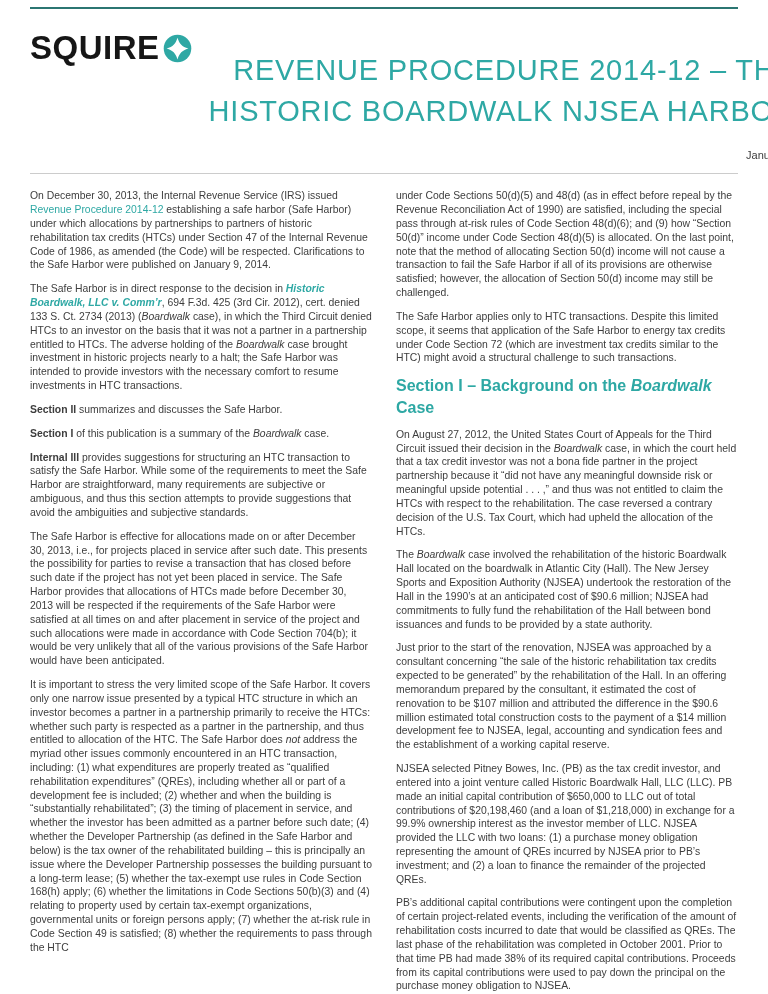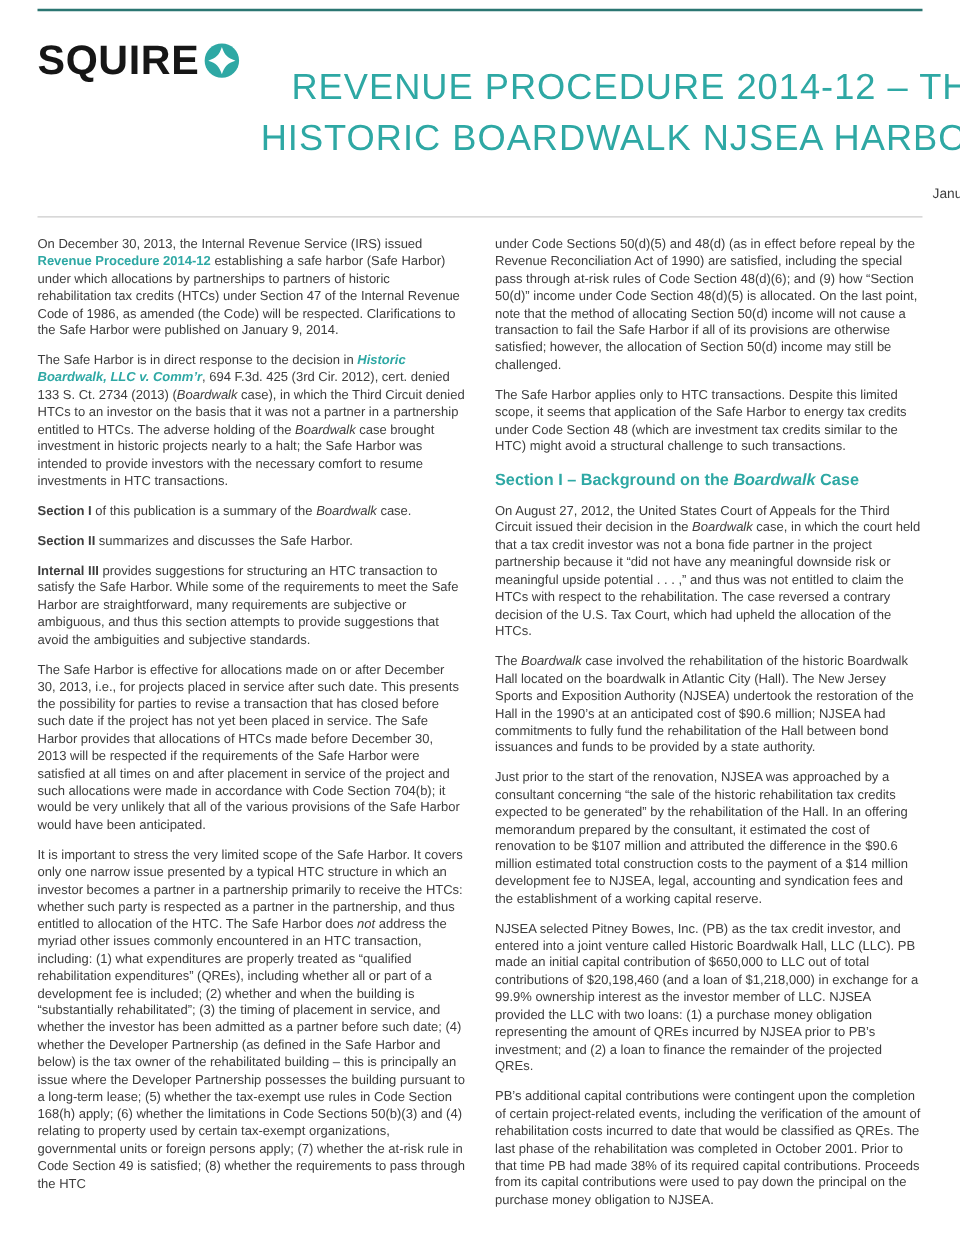--- a/index.html
+++ b/index.html
@@ -32,24 +32,24 @@
     font-size: 29px;
     line-height: 1.42;
     letter-spacing: 0.8px;
   }
   h1 span { display: block; white-space: nowrap; }
   .date { font-size: 11px; color: #3d3d3d; margin-top: 4px; }
   .divider { border: none; border-top: 1px solid var(--rule); margin: 12px 0 15px 0; }
   .columns { display: flex; gap: 24px; }
   .col { flex: 1 1 0; min-width: 0; font-size: 10.4px; line-height: 1.33; color: var(--text); }
   .col p { margin: 0 0 10px 0; }
-  .col h2 { margin: 5px 0 10px 0; font-size: 13px; font-weight: 700; color: var(--accent); }
+  .col h2 { margin: 5px 0 10px 0; font-size: 16px; font-weight: 700; color: var(--accent); }
   .s-bold { font-weight: 700; }
   .s-italic { font-style: italic; text-align: right; }
-  .s-teal-bold { color: var(--accent); font-weight: 700; }
+  .s-teal-bold { color: var(--accent); font-weight: 400; }
   .s-teal-bold-italic { color: var(--accent); font-weight: 700; font-style: italic; }
 </style>
 </head>
 <body>
 
 <div class="page">
   <div class="top-rule"></div>
 
   <header>
     <div class="brand">
@@ -70,29 +70,29 @@
       <div class="date">January 2014</div>
     </div>
   </header>
 
   <hr class="divider">
 
   <main class="columns">
     <section class="col">
         <p><span>On December 30, 2013, the Internal Revenue Service (IRS) issued </span><span class="s-teal-bold">Revenue Procedure 2014-12</span><span> establishing a safe harbor (Safe Harbor) under which allocations by partnerships to partners of historic rehabilitation tax credits (HTCs) under Section 47 of the Internal Revenue Code of 1986, as amended (the Code) will be respected. Clarifications to the Safe Harbor were published on January 9, 2014.</span></p>
         <p><span>The Safe Harbor is in direct response to the decision in </span><span class="s-teal-bold-italic">Historic Boardwalk, LLC v. Comm’r</span><span>, 694 F.3d. 425 (3rd Cir. 2012), cert. denied 133 S. Ct. 2734 (2013) (</span><span class="s-italic">Boardwalk</span><span> case), in which the Third Circuit denied HTCs to an investor on the basis that it was not a partner in a partnership entitled to HTCs. The adverse holding of the </span><span class="s-italic">Boardwalk</span><span> case brought investment in historic projects nearly to a halt; the Safe Harbor was intended to provide investors with the necessary comfort to resume investments in HTC transactions.</span></p>
+        <p><span class="s-bold">Section II</span><span> summarizes and discusses the Safe Harbor.</span></p>
         <p><span class="s-bold">Section I</span><span> of this publication is a summary of the </span><span class="s-italic">Boardwalk</span><span> case.</span></p>
-        <p><span class="s-bold">Section II</span><span> summarizes and discusses the Safe Harbor.</span></p>
         <p><span class="s-bold">Internal III</span><span> provides suggestions for structuring an HTC transaction to satisfy the Safe Harbor. While some of the requirements to meet the Safe Harbor are straightforward, many requirements are subjective or ambiguous, and thus this section attempts to provide suggestions that avoid the ambiguities and subjective standards.</span></p>
         <p><span>The Safe Harbor is effective for allocations made on or after December 30, 2013, i.e., for projects placed in service after such date. This presents the possibility for parties to revise a transaction that has closed before such date if the project has not yet been placed in service. The Safe Harbor provides that allocations of HTCs made before December 30, 2013 will be respected if the requirements of the Safe Harbor were satisfied at all times on and after placement in service of the project and such allocations were made in accordance with Code Section 704(b); it would be very unlikely that all of the various provisions of the Safe Harbor would have been anticipated.</span></p>
         <p><span>It is important to stress the very limited scope of the Safe Harbor. It covers only one narrow issue presented by a typical HTC structure in which an investor becomes a partner in a partnership primarily to receive the HTCs: whether such party is respected as a partner in the partnership, and thus entitled to allocation of the HTC. The Safe Harbor does </span><span class="s-italic">not</span><span> address the myriad other issues commonly encountered in an HTC transaction, including: (1) what expenditures are properly treated as “qualified rehabilitation expenditures” (QREs), including whether all or part of a development fee is included; (2) whether and when the building is “substantially rehabilitated”; (3) the timing of placement in service, and whether the investor has been admitted as a partner before such date; (4) whether the Developer Partnership (as defined in the Safe Harbor and below) is the tax owner of the rehabilitated building – this is principally an issue where the Developer Partnership possesses the building pursuant to a long-term lease; (5) whether the tax-exempt use rules in Code Section 168(h) apply; (6) whether the limitations in Code Sections 50(b)(3) and (4) relating to property used by certain tax-exempt organizations, governmental units or foreign persons apply; (7) whether the at-risk rule in Code Section 49 is satisfied; (8) whether the requirements to pass through the HTC</span></p>
       </section>
     <section class="col">
         <p><span>under Code Sections 50(d)(5) and 48(d) (as in effect before repeal by the Revenue Reconciliation Act of 1990) are satisfied, including the special pass through at-risk rules of Code Section 48(d)(6); and (9) how “Section 50(d)” income under Code Section 48(d)(5) is allocated. On the last point, note that the method of allocating Section 50(d) income will not cause a transaction to fail the Safe Harbor if all of its provisions are otherwise satisfied; however, the allocation of Section 50(d) income may still be challenged.</span></p>
-        <p><span>The Safe Harbor applies only to HTC transactions. Despite this limited scope, it seems that application of the Safe Harbor to energy tax credits under Code Section 48 (which are investment tax credits similar to the HTC) might avoid a structural challenge to such transactions.</span></p>
+        <p><span>The Safe Harbor applies only to HTC transactions. Despite this limited scope, it seems that application of the Safe Harbor to energy tax credits under Code Section 72 (which are investment tax credits similar to the HTC) might avoid a structural challenge to such transactions.</span></p>
         <h2><span>Section I – Background on the </span><span class="s-italic">Boardwalk</span><span> Case</span></h2>
         <p><span>On August 27, 2012, the United States Court of Appeals for the Third Circuit issued their decision in the </span><span class="s-italic">Boardwalk</span><span> case, in which the court held that a tax credit investor was not a bona fide partner in the project partnership because it “did not have any meaningful downside risk or meaningful upside potential . . . ,” and thus was not entitled to claim the HTCs with respect to the rehabilitation. The case reversed a contrary decision of the U.S. Tax Court, which had upheld the allocation of the HTCs.</span></p>
         <p><span>The </span><span class="s-italic">Boardwalk</span><span> case involved the rehabilitation of the historic Boardwalk Hall located on the boardwalk in Atlantic City (Hall). The New Jersey Sports and Exposition Authority (NJSEA) undertook the restoration of the Hall in the 1990’s at an anticipated cost of $90.6 million; NJSEA had commitments to fully fund the rehabilitation of the Hall between bond issuances and funds to be provided by a state authority.</span></p>
         <p><span>Just prior to the start of the renovation, NJSEA was approached by a consultant concerning “the sale of the historic rehabilitation tax credits expected to be generated” by the rehabilitation of the Hall. In an offering memorandum prepared by the consultant, it estimated the cost of renovation to be $107 million and attributed the difference in the $90.6 million estimated total construction costs to the payment of a $14 million development fee to NJSEA, legal, accounting and syndication fees and the establishment of a working capital reserve.</span></p>
         <p><span>NJSEA selected Pitney Bowes, Inc. (PB) as the tax credit investor, and entered into a joint venture called Historic Boardwalk Hall, LLC (LLC). PB made an initial capital contribution of $650,000 to LLC out of total contributions of $20,198,460 (and a loan of $1,218,000) in exchange for a 99.9% ownership interest as the investor member of LLC. NJSEA provided the LLC with two loans: (1) a purchase money obligation representing the amount of QREs incurred by NJSEA prior to PB’s investment; and (2) a loan to finance the remainder of the projected QREs.</span></p>
         <p><span>PB’s additional capital contributions were contingent upon the completion of certain project-related events, including the verification of the amount of rehabilitation costs incurred to date that would be classified as QREs. The last phase of the rehabilitation was completed in October 2001. Prior to that time PB had made 38% of its required capital contributions. Proceeds from its capital contributions were used to pay down the principal on the purchase money obligation to NJSEA.</span></p>
       </section>
   </main>
 </div>
 

